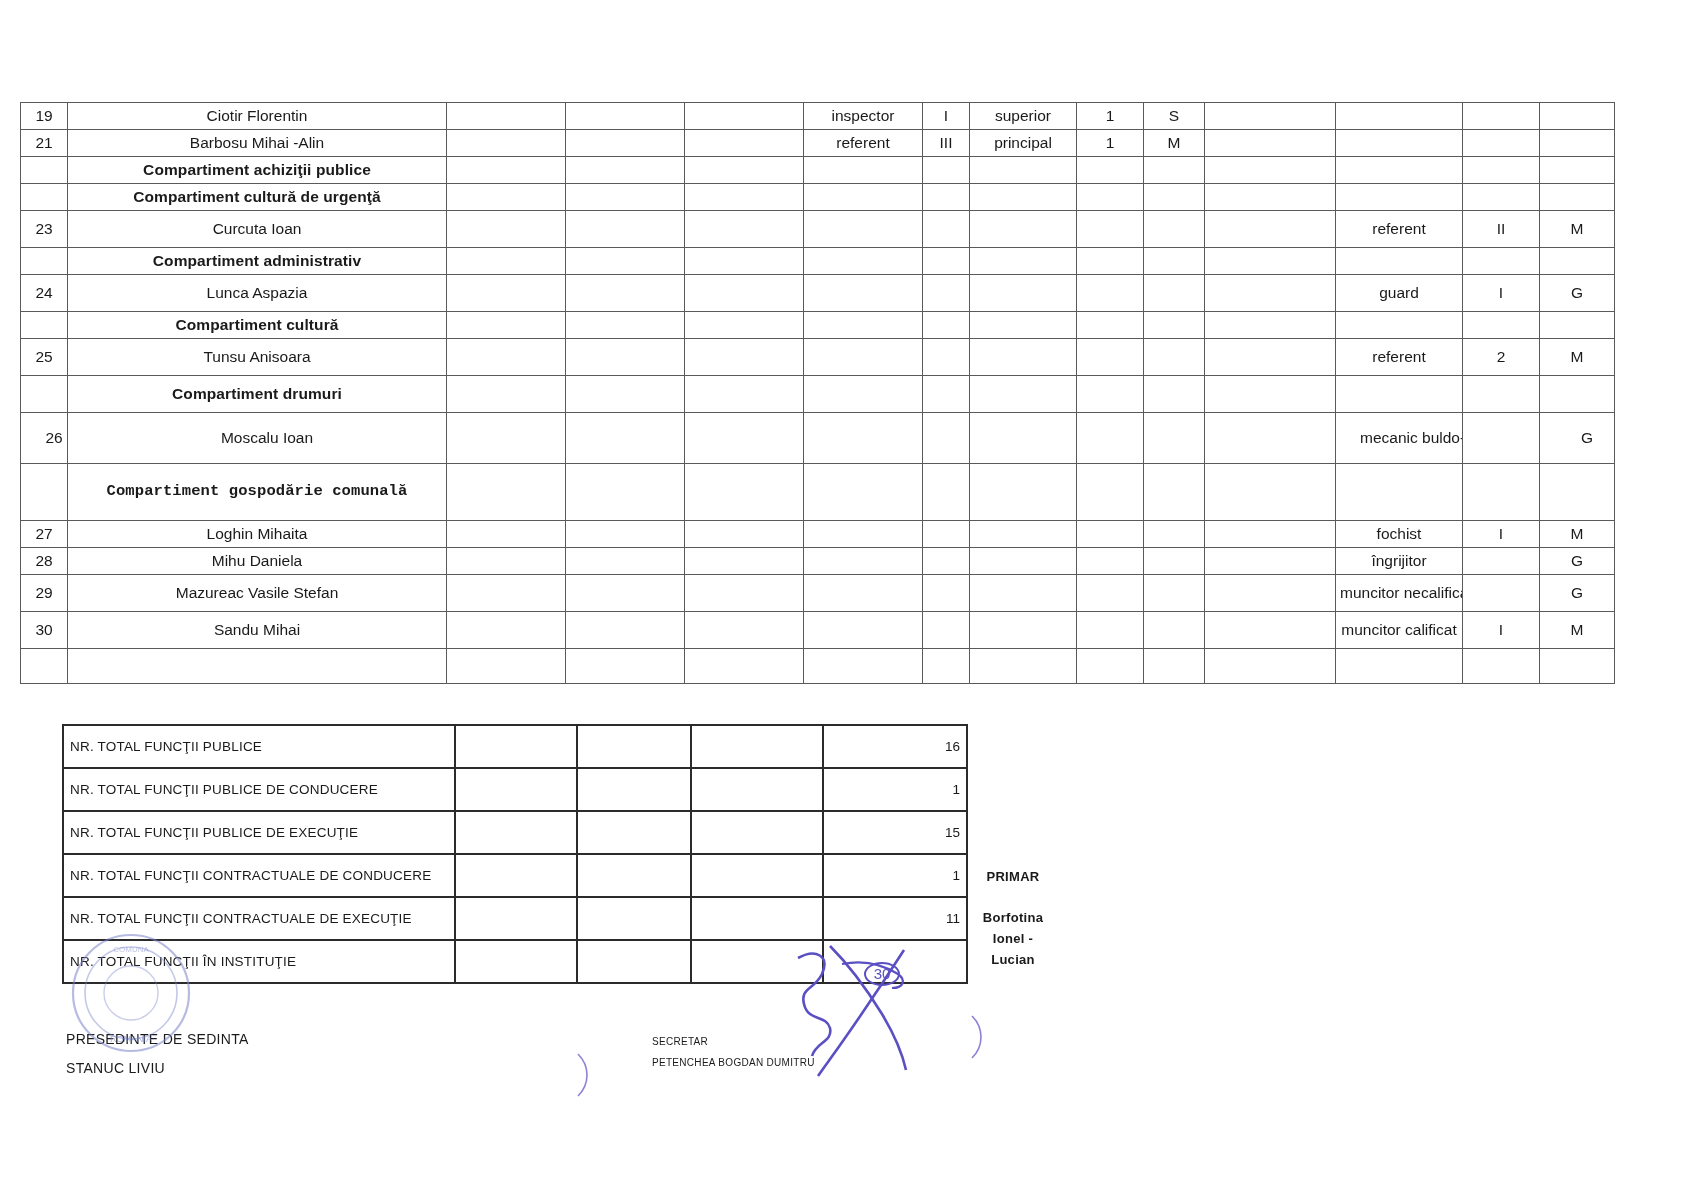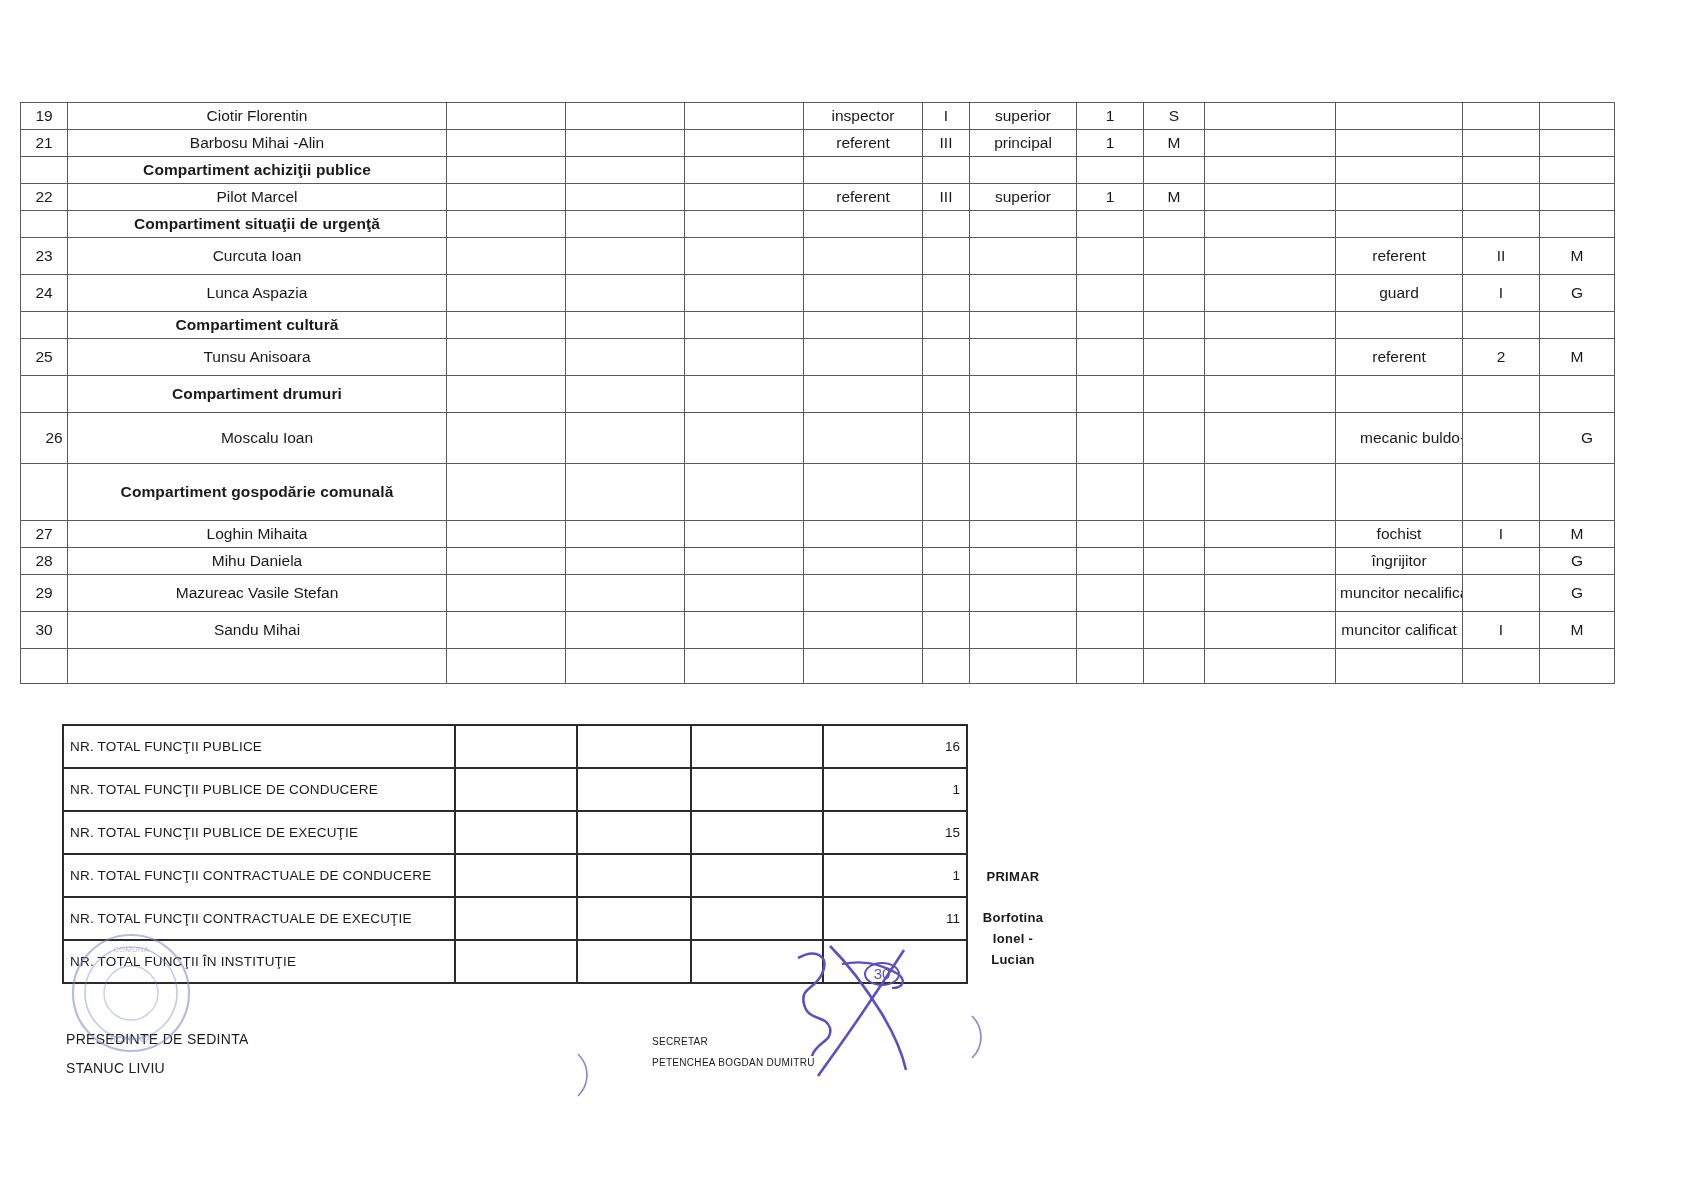--- a/index.html
+++ b/index.html
@@ -56,21 +56,21 @@
   td.c-cniv    { width: 66px;  }
 
   td.dept {
     text-align: left;
     padding-left: 8px;
     font-weight: bold;
     font-size: 15.5px;
     letter-spacing: 0.1px;
   }
   tr.h-tall td { height: 50px; padding-left: 24px; }
-  tr.h-xtall td { height: 56px; }
+  tr.h-xtall td { height: 56px; font-family: Liberation Mono, monospace; }
   tr.h-mid td  { height: 36px; }
   tr.h-pad td  { height: 34px; }
 
   
   #summary-wrap {
     position: absolute;
     left: 62px;
     top: 724px;
     width: 842px;
   }
@@ -213,38 +213,22 @@
           <td class="c-grad"></td>
           <td class="c-treapta"></td>
           <td class="c-nr"></td>
           <td class="c-niv"></td>
           <td class="c-e4"></td>
           <td class="c-cfunc"></td>
           <td class="c-cgrad"></td>
           <td class="c-cniv"></td>
         </tr>
         <tr>
-          <td class="c-no">22</td>
-          <td class="c-name">Pilot Marcel</td>
-          <td class="c-e1"></td>
-          <td class="c-e2"></td>
-          <td class="c-e3"></td>
-          <td class="c-func">referent</td>
-          <td class="c-grad">III</td>
-          <td class="c-treapta">superior</td>
-          <td class="c-nr">1</td>
-          <td class="c-niv">M</td>
-          <td class="c-e4"></td>
-          <td class="c-cfunc"></td>
-          <td class="c-cgrad"></td>
-          <td class="c-cniv"></td>
-        </tr>
-        <tr>
-          <td class="c-no"></td>
-          <td class="c-name dept">Compartiment situaţii de urgenţă</td>
+          <td class="c-no"></td>
+          <td class="c-name dept">Compartiment cultură de urgenţă</td>
           <td class="c-e1"></td>
           <td class="c-e2"></td>
           <td class="c-e3"></td>
           <td class="c-func"></td>
           <td class="c-grad"></td>
           <td class="c-treapta"></td>
           <td class="c-nr"></td>
           <td class="c-niv"></td>
           <td class="c-e4"></td>
           <td class="c-cfunc"></td>
@@ -259,20 +243,36 @@
           <td class="c-e3"></td>
           <td class="c-func"></td>
           <td class="c-grad"></td>
           <td class="c-treapta"></td>
           <td class="c-nr"></td>
           <td class="c-niv"></td>
           <td class="c-e4"></td>
           <td class="c-cfunc">referent</td>
           <td class="c-cgrad">II</td>
           <td class="c-cniv">M</td>
+        </tr>
+        <tr>
+          <td class="c-no"></td>
+          <td class="c-name dept">Compartiment administrativ</td>
+          <td class="c-e1"></td>
+          <td class="c-e2"></td>
+          <td class="c-e3"></td>
+          <td class="c-func"></td>
+          <td class="c-grad"></td>
+          <td class="c-treapta"></td>
+          <td class="c-nr"></td>
+          <td class="c-niv"></td>
+          <td class="c-e4"></td>
+          <td class="c-cfunc"></td>
+          <td class="c-cgrad"></td>
+          <td class="c-cniv"></td>
         </tr>
         <tr class="h-mid">
           <td class="c-no">24</td>
           <td class="c-name">Lunca Aspazia</td>
           <td class="c-e1"></td>
           <td class="c-e2"></td>
           <td class="c-e3"></td>
           <td class="c-func"></td>
           <td class="c-grad"></td>
           <td class="c-treapta"></td>

